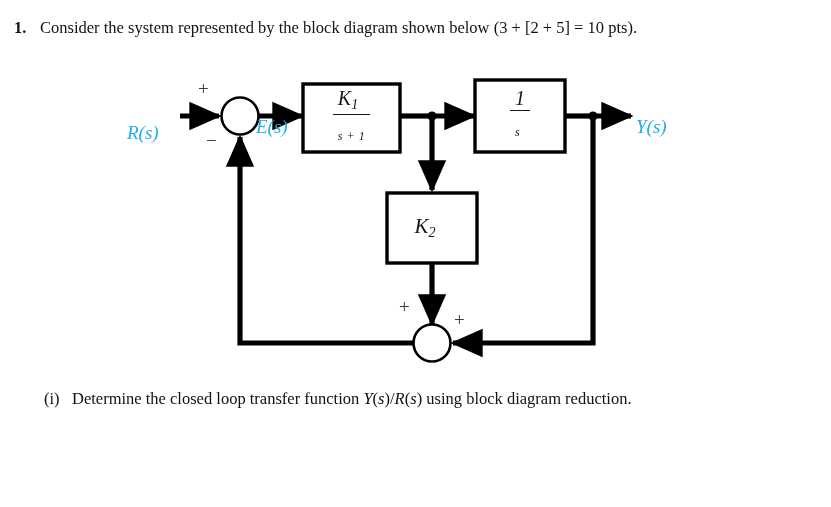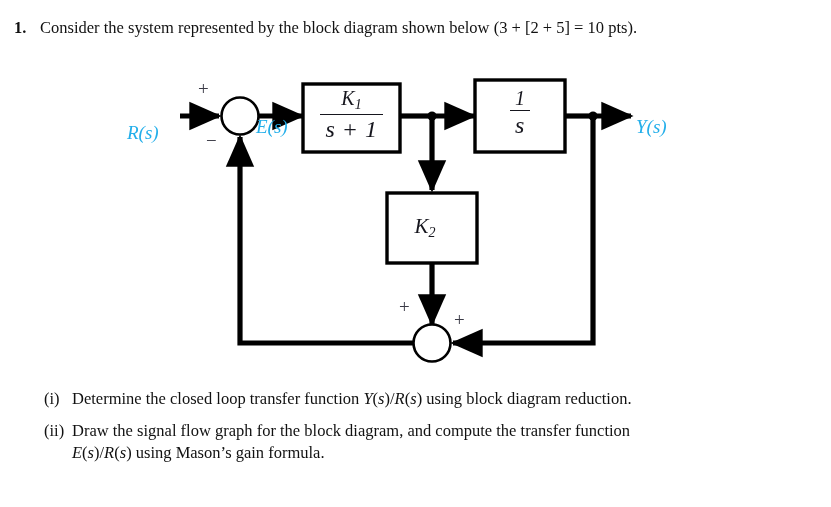--- a/index.html
+++ b/index.html
@@ -65,38 +65,38 @@
   .block-text {
     position: absolute;
     text-align: center;
     font-family: "Liberation Serif", "DejaVu Serif", serif;
     font-style: italic;
     color: #16161e;
     white-space: nowrap;
   }
   .frac {
     display: inline-block;
-    text-align: center;
+    text-align: left;
     line-height: 1.02;
   }
   .frac .num {
     display: block;
     font-size: 20px;
     padding: 0 5px 1px 5px;
   }
   .frac .bar {
     display: block;
     border-top: 1.6px solid #16161e;
     height: 0;
     margin: 1px 0 1px 0;
   }
   .frac .den {
     display: block;
-    font-size: 24px;
-    padding: 1px 5px 0 5px;
+    font-size: 12px;
+    padding: 14px 5px 0 5px;
     letter-spacing: 0.5px;
   }
   .gain-text {
     font-size: 21px;
   }
   .sub {
     font-size: 14px;
     vertical-align: -0.28em;
     font-style: italic;
   }
@@ -215,21 +215,14 @@
 
 <div id="subquestions">
 
   <div class="subq">
     <div class="subq-marker">(i)</div>
     <div class="subq-body">
       <span class="line">Determine the closed loop transfer function <em class="it">Y</em>(<em class="it">s</em>)/<em class="it">R</em>(<em class="it">s</em>) using block diagram reduction.</span>
     </div>
   </div>
 
-  <div class="subq">
-    <div class="subq-marker">(ii)</div>
-    <div class="subq-body">
-      <span class="line">Draw the signal flow graph for the block diagram, and compute the transfer function</span>
-      <span class="line"><em class="it">E</em>(<em class="it">s</em>)/<em class="it">R</em>(<em class="it">s</em>) using Mason’s gain formula.</span>
-    </div>
-  </div>
 
 </div>
 
 </body></html>

